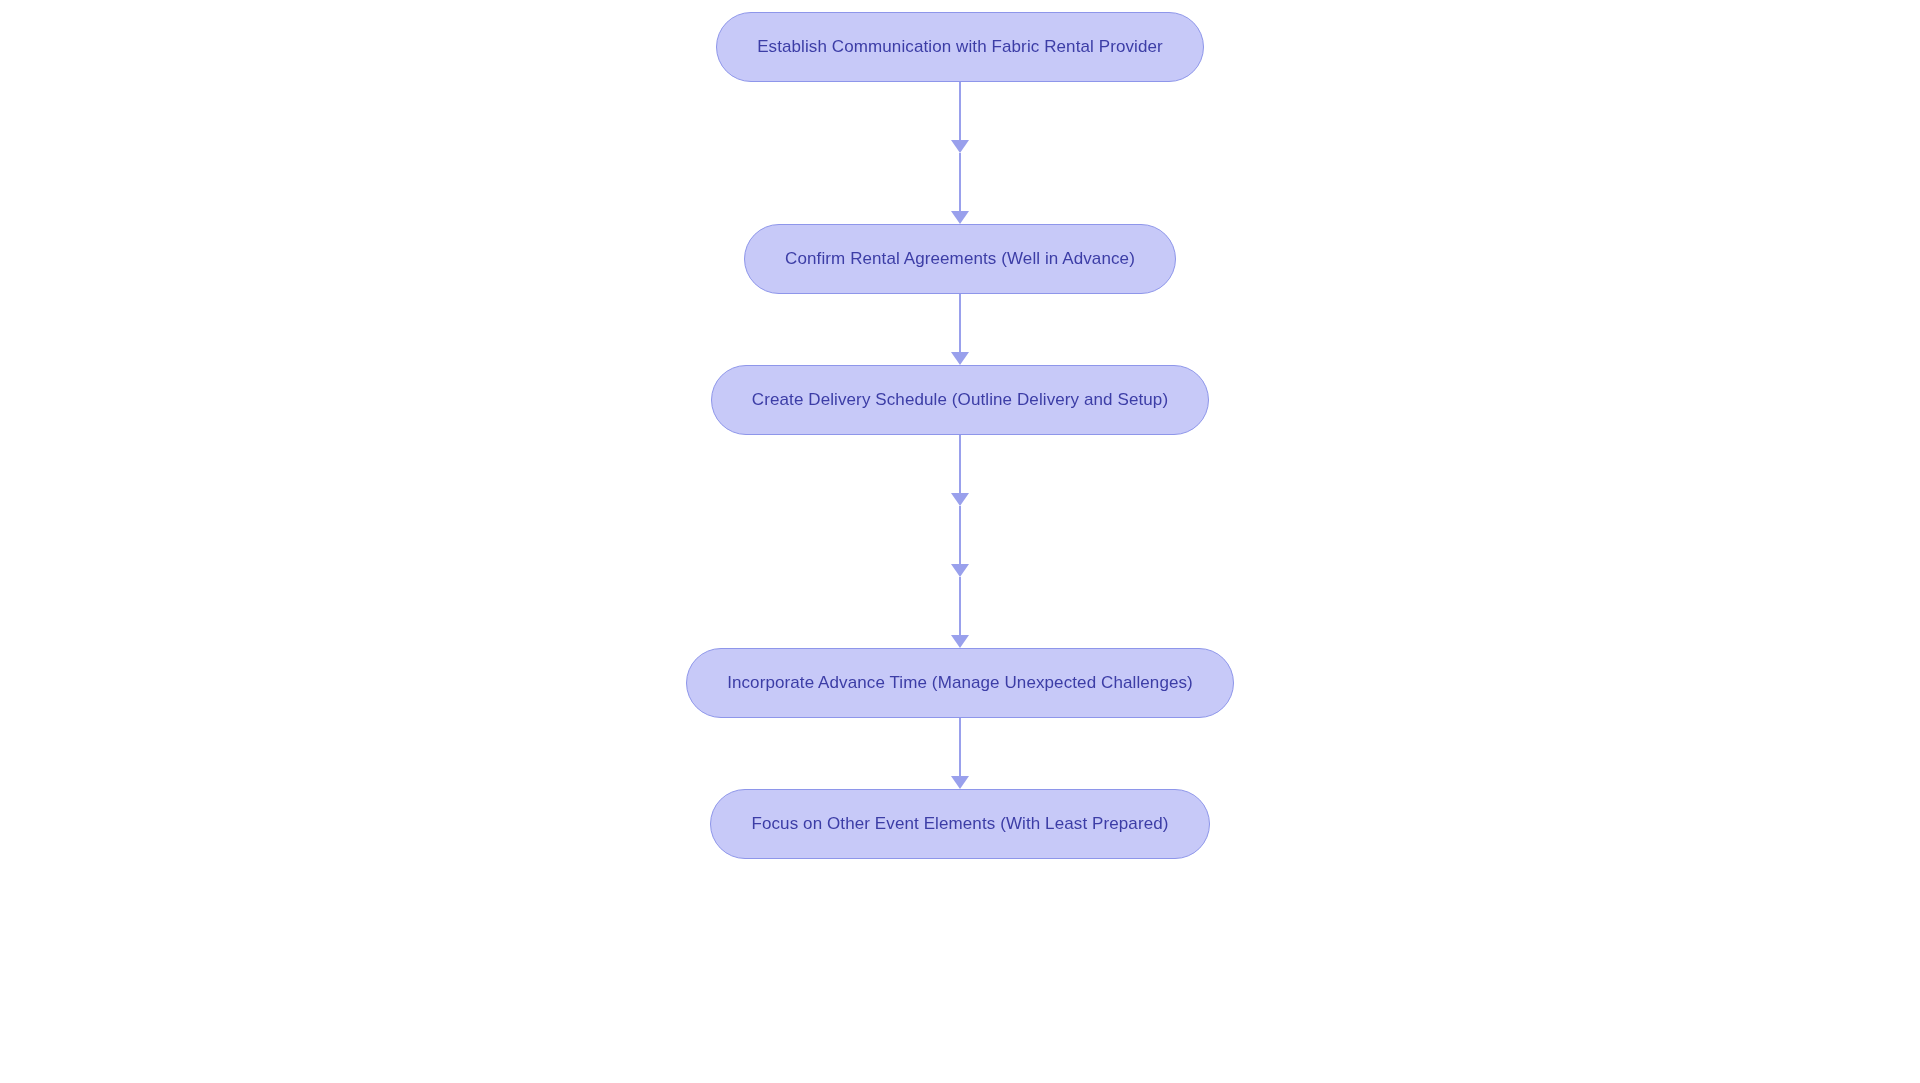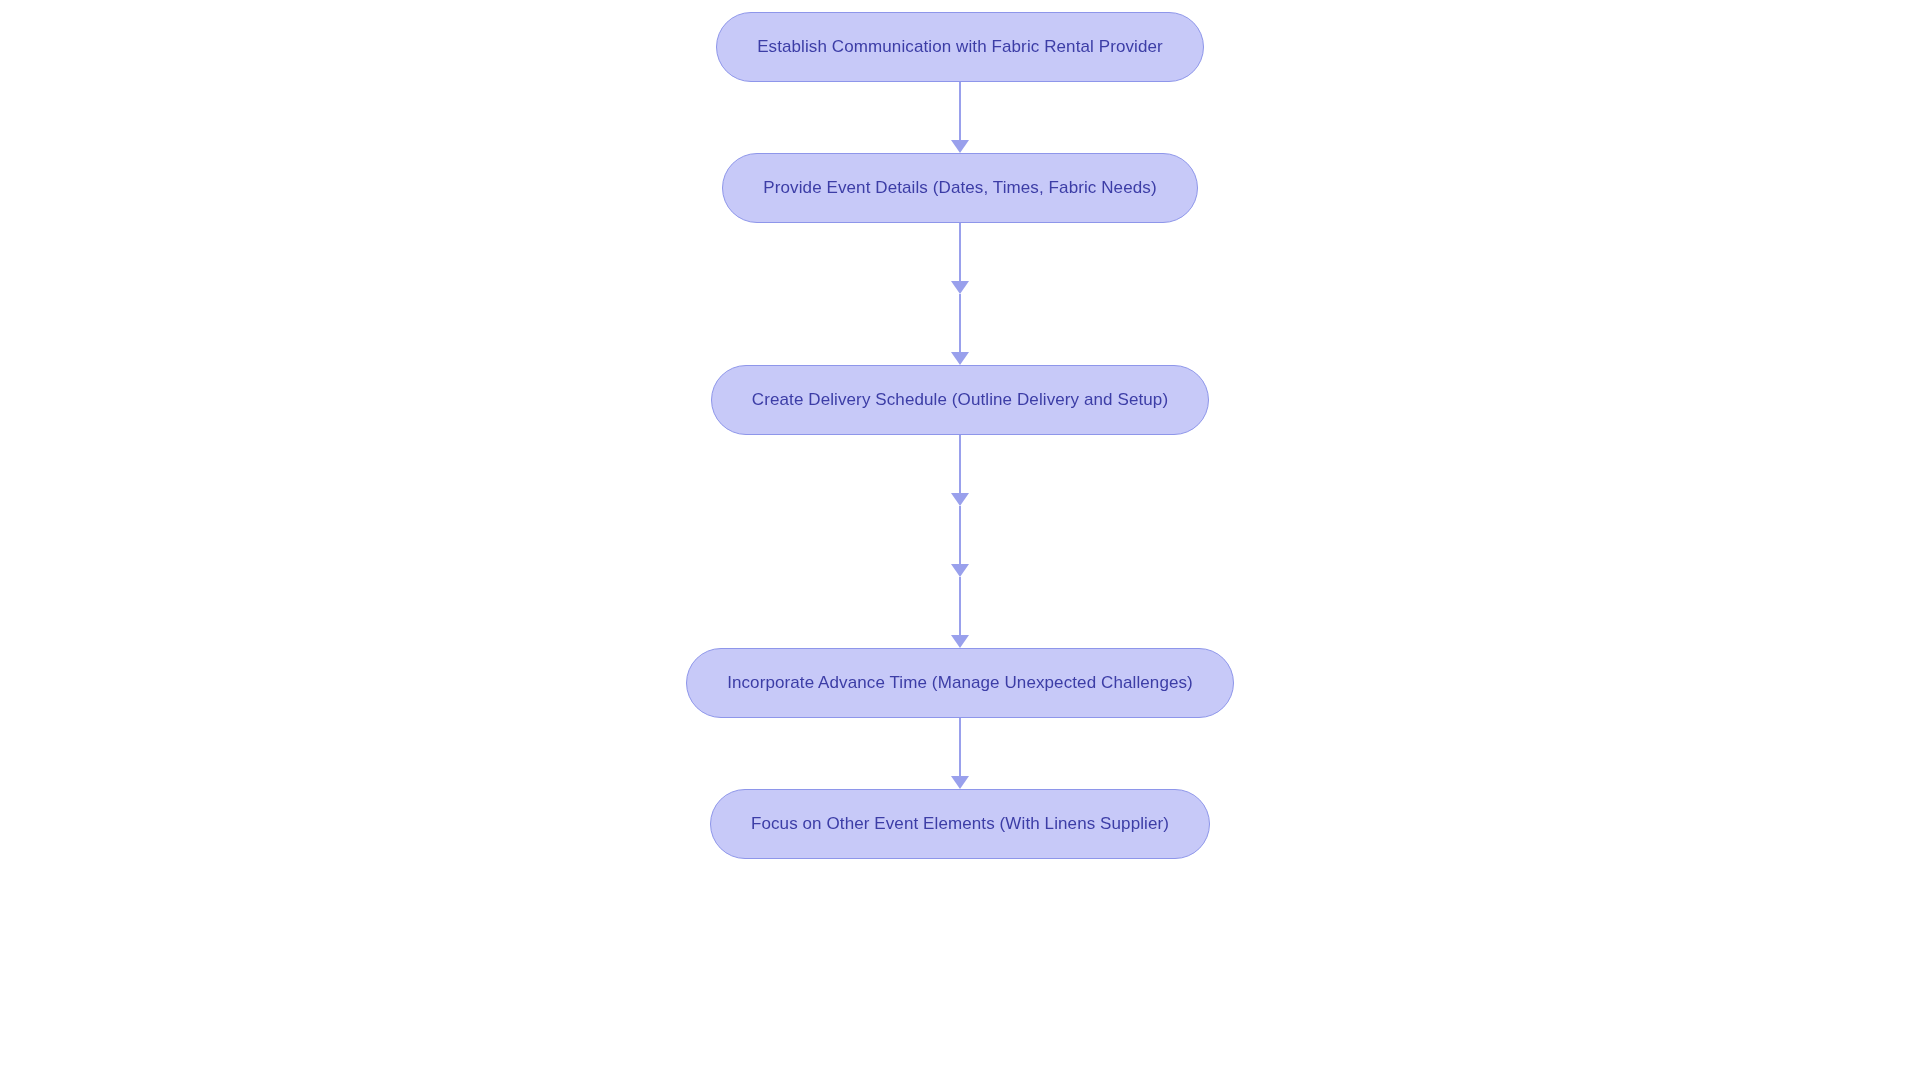--- a/index.html
+++ b/index.html
@@ -67,29 +67,29 @@
 
   <div class="node">
     <span>Establish Communication with Fabric Rental Provider</span>
   </div>
 
   <div class="arrow">
     <div class="shaft"></div>
     <div class="head"></div>
   </div>
 
-  <div class="node">
-    <span>Provide Event Details (Dates, Times, Fabric Needs)</span>
-  </div>
 
   <div class="arrow">
     <div class="shaft"></div>
     <div class="head"></div>
   </div>
 
+  <div class="node">
+    <span>Confirm Rental Agreements (Well in Advance)</span>
+  </div>
 
   <div class="arrow">
     <div class="shaft"></div>
     <div class="head"></div>
   </div>
 
   <div class="node">
     <span>Create Delivery Schedule (Outline Delivery and Setup)</span>
   </div>
 
@@ -113,16 +113,16 @@
   <div class="node">
     <span>Incorporate Advance Time (Manage Unexpected Challenges)</span>
   </div>
 
   <div class="arrow">
     <div class="shaft"></div>
     <div class="head"></div>
   </div>
 
   <div class="node">
-    <span>Focus on Other Event Elements (With Linens Supplier)</span>
+    <span>Focus on Other Event Elements (With Least Prepared)</span>
   </div>
 
 </div>
 
 </body></html>

